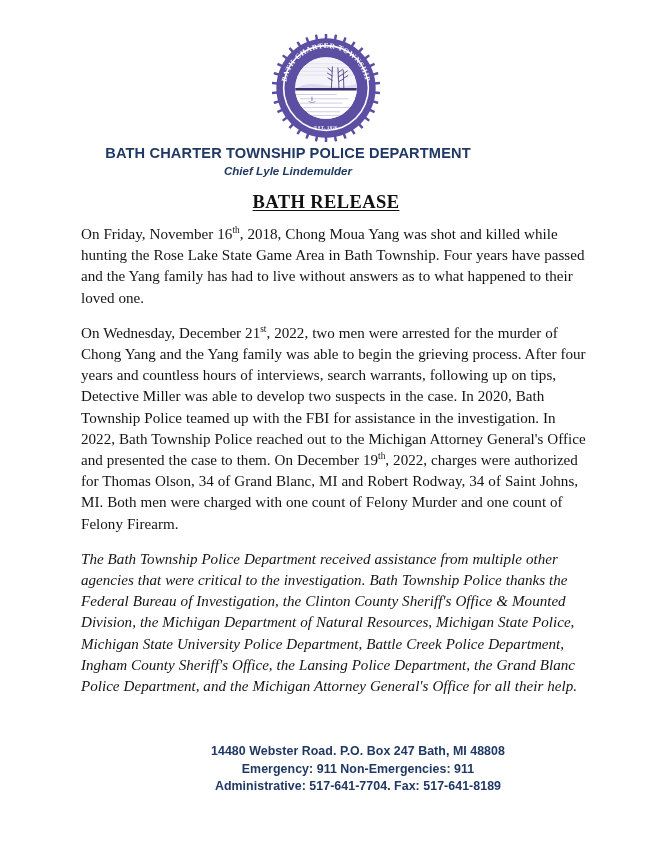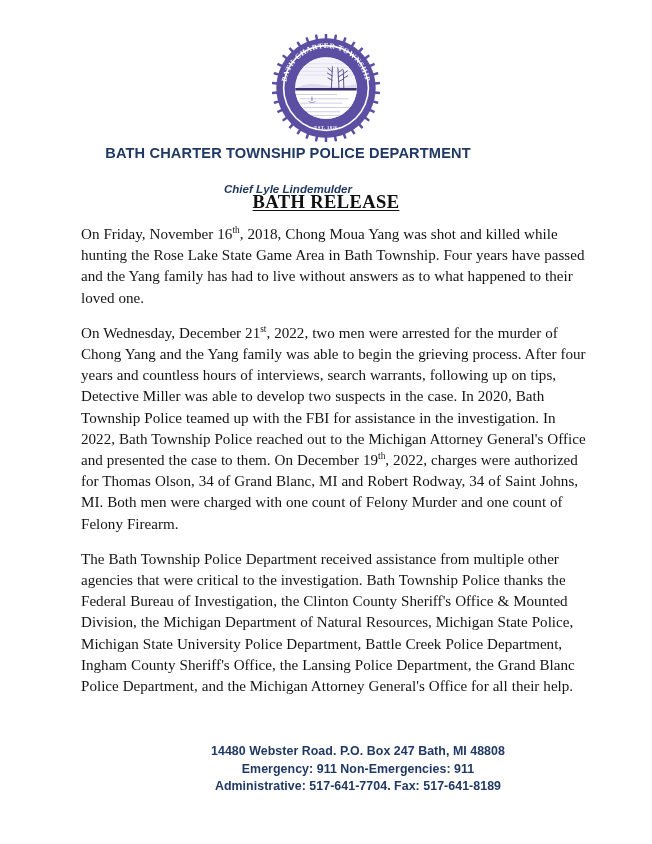--- a/index.html
+++ b/index.html
@@ -50,21 +50,21 @@
     color: #1f3864;
     line-height: 17px;
   }
   .chief-name {
     font-family: "Liberation Sans", "DejaVu Sans", sans-serif;
     font-weight: bold;
     font-style: italic;
     font-size: 11.6px;
     color: #1f3864;
     line-height: 16px;
-    margin-top: 19px;
+    margin-top: 1px;
   }
 
   
   .title-block {
     position: absolute;
     left: 0;
     top: 192px;
     width: 652px;
     text-align: center;
   }
@@ -89,21 +89,21 @@
   }
   .para {
     font-family: "Liberation Serif", "DejaVu Serif", serif;
     font-size: 15.1px;
     line-height: 21.2px;
     color: #141414;
     text-align: left;
     margin: 0 0 14px 0;
     word-spacing: 0.2px;
   }
-  .para:last-child { margin-bottom: 0; }
+  .para:last-child { margin-bottom: 0; font-style: italic; }
   .para sup {
     font-size: 0.62em;
     vertical-align: super;
     line-height: 0;
   }
 
   
   .footer-block {
     position: absolute;
     left: 0;

